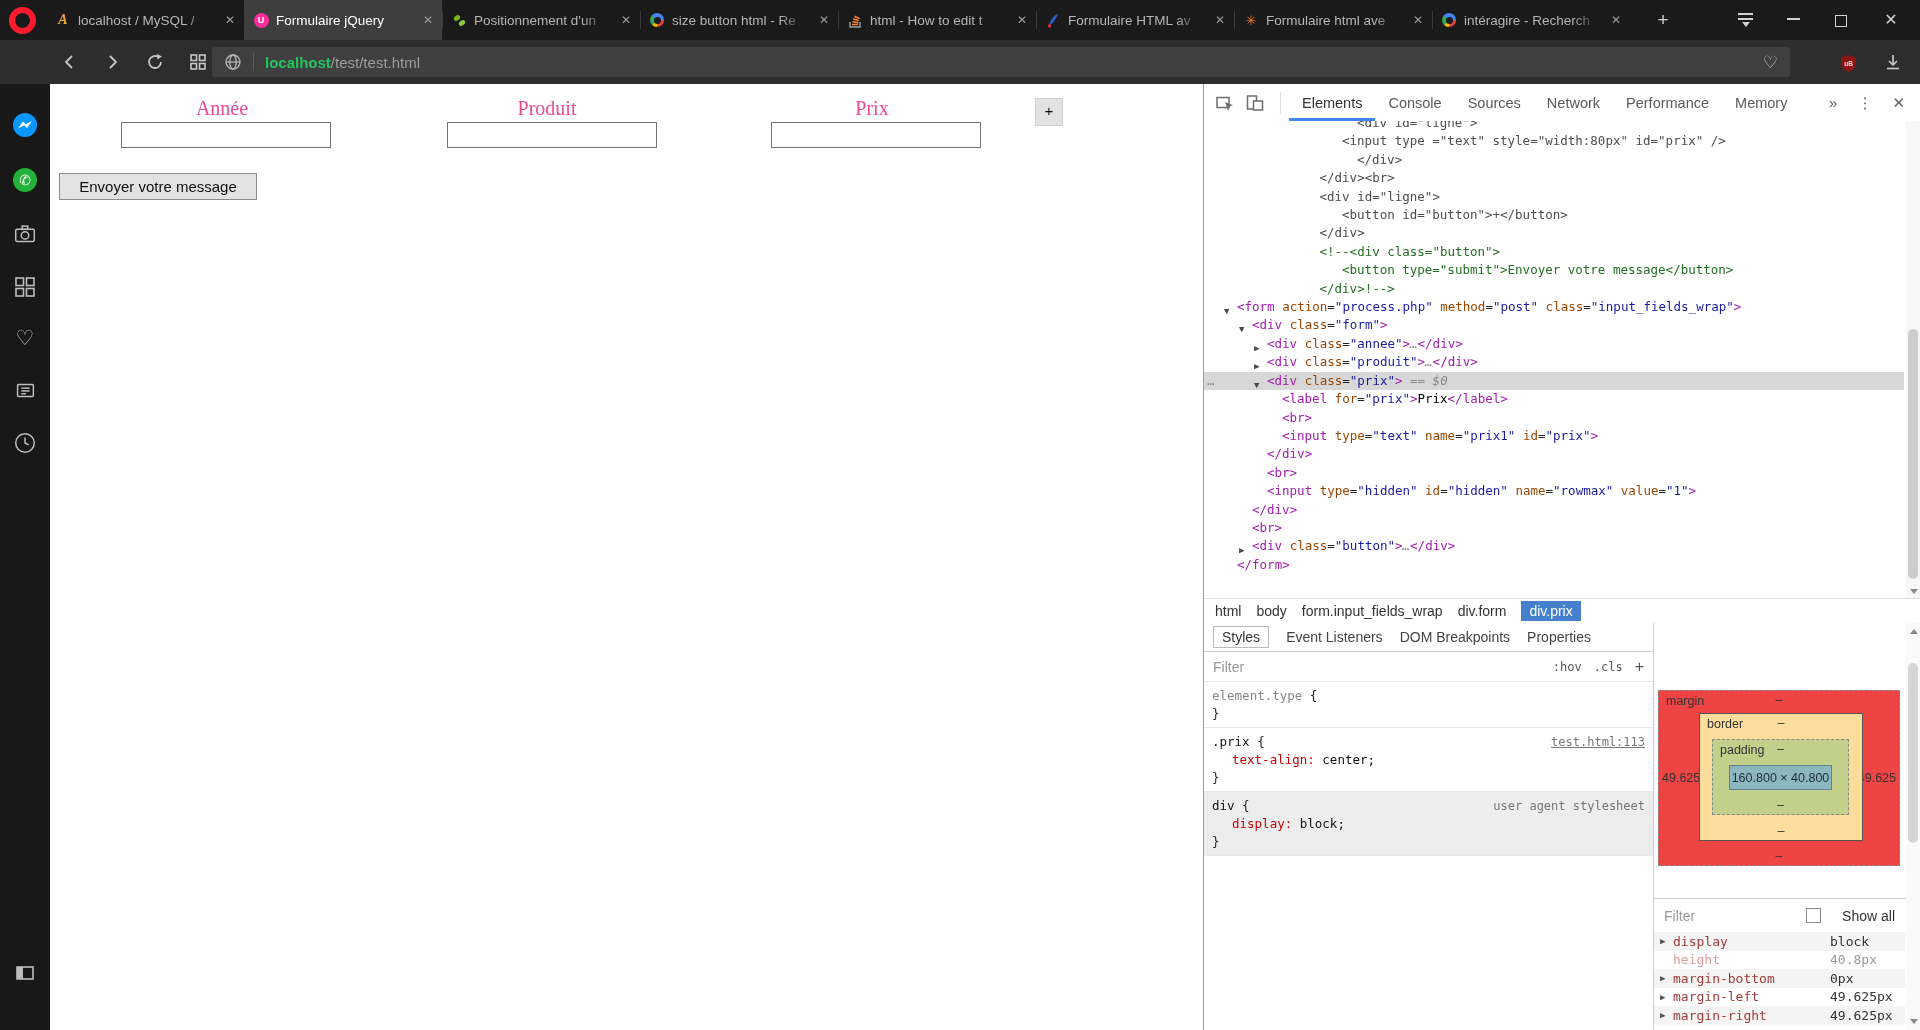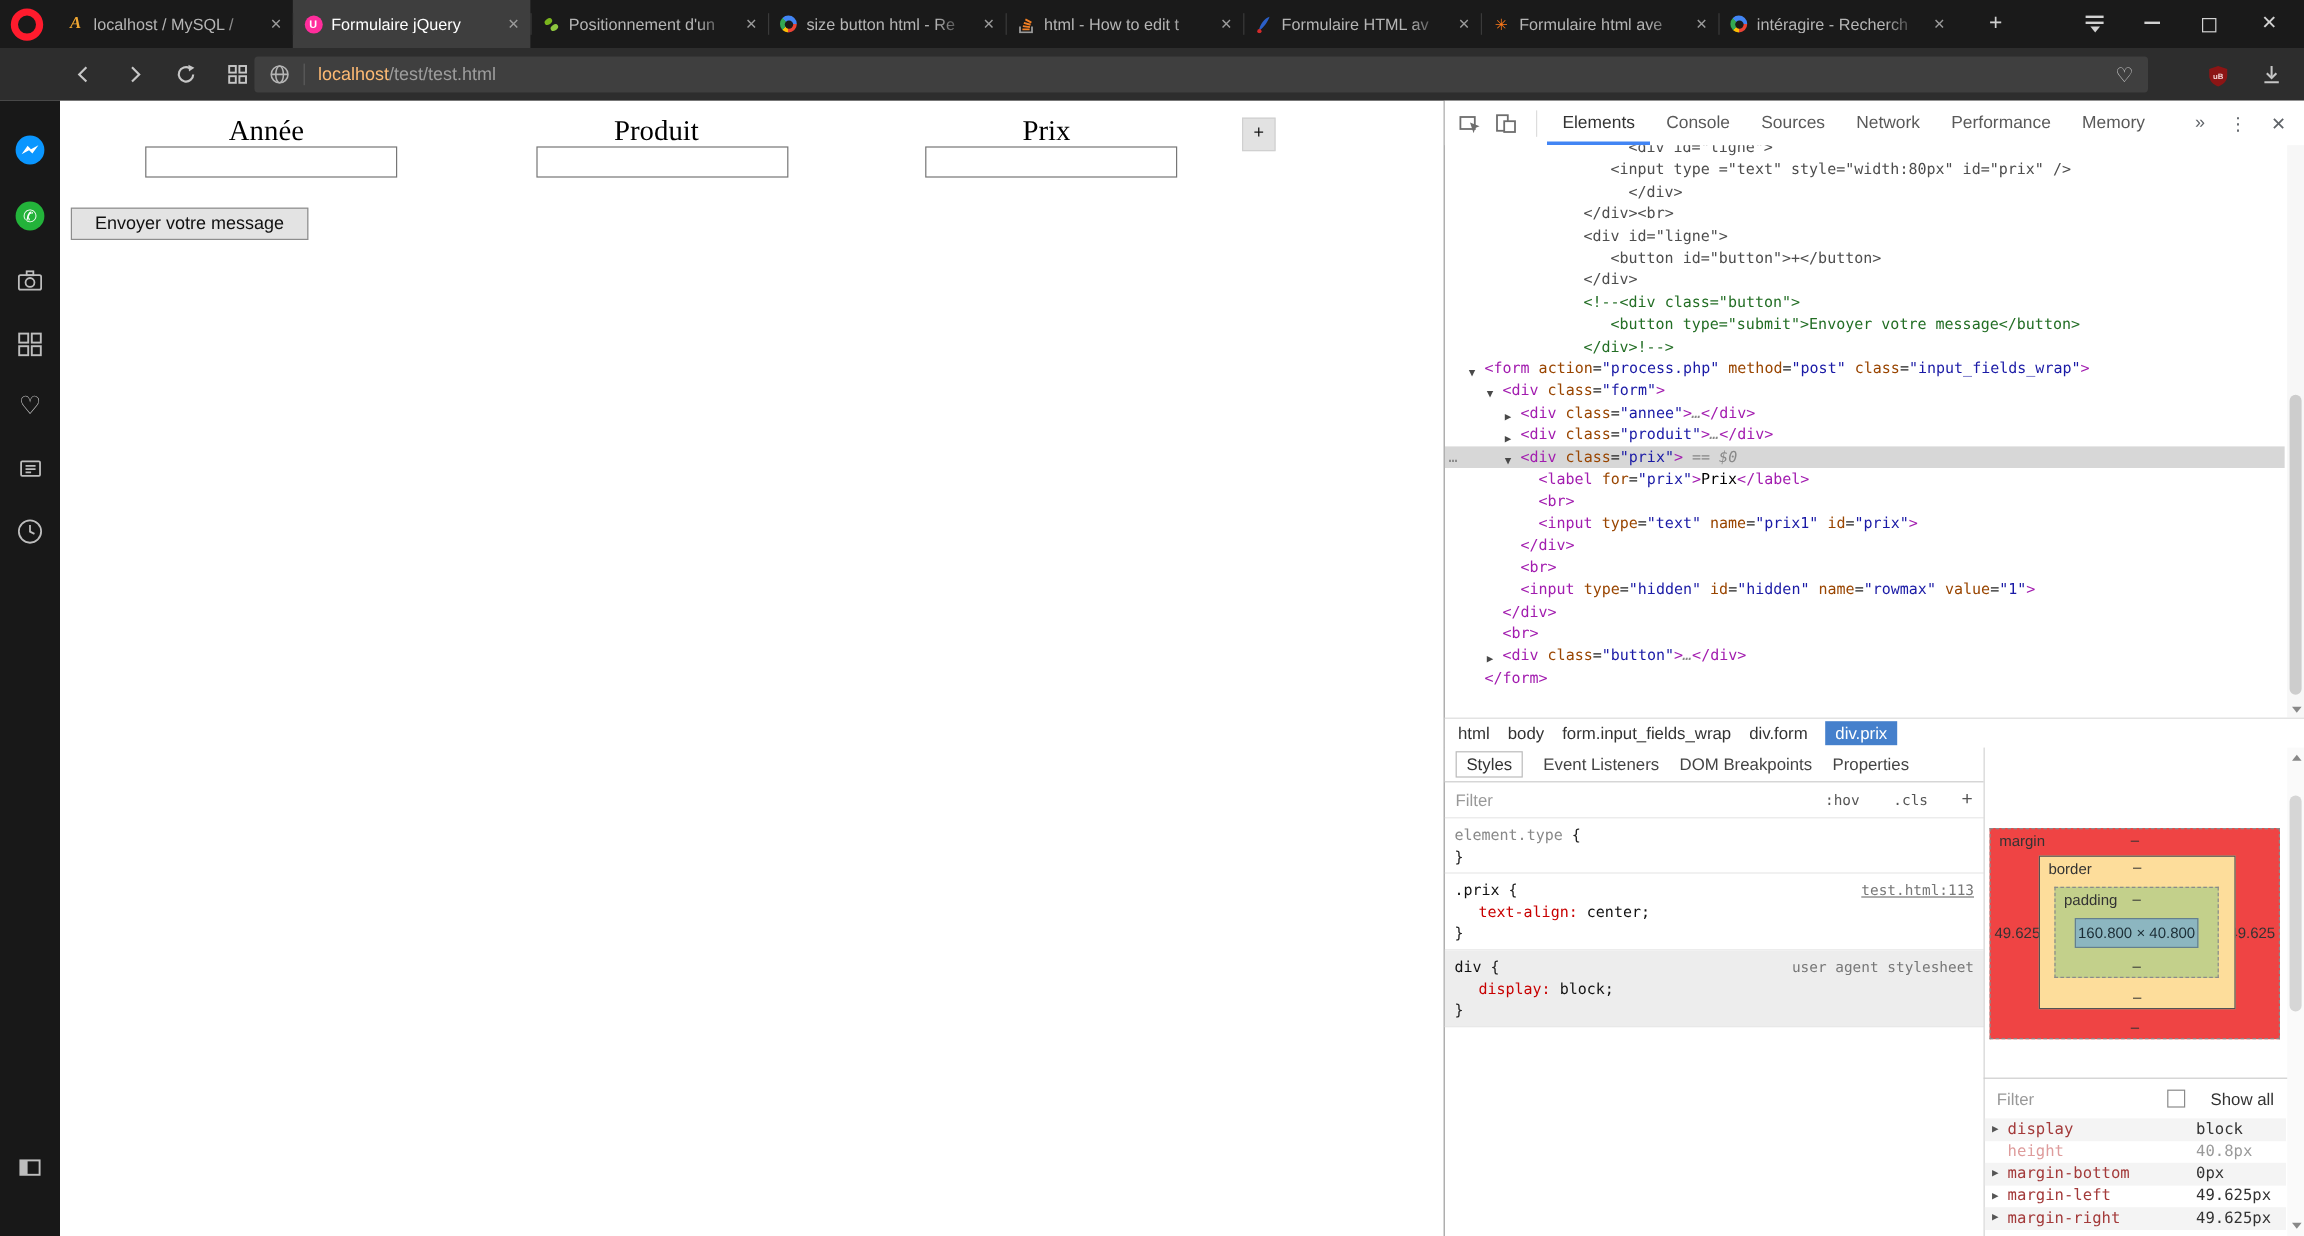--- a/index.html
+++ b/index.html
@@ -35,33 +35,33 @@
                   border-right:4px solid transparent;border-top:5px solid #d2d2d2;}
   .wc-min{width:13px;height:2px;background:#d2d2d2;}
   .wc-max{width:10px;height:10px;border:1.5px solid #d2d2d2;position:relative;background:#1a1a1a;margin-top:3px;margin-left:-3px;}
   .wc-max::before{content:"";position:absolute;left:2px;top:-5px;width:10px;height:10px;border:1.5px solid #d2d2d2;z-index:-1;}
   
   .toolbar{position:absolute;left:0;top:40px;width:1920px;height:44px;background:#2d2d2d;}
   .navbtn{position:absolute;top:8px;width:30px;height:28px;display:flex;align-items:center;justify-content:center;}
   .addr{position:absolute;left:212px;top:7px;width:1578px;height:30px;background:#3f3f3f;border-radius:3px;
         display:flex;align-items:center;font-size:15px;color:#eee;padding:0 12px;box-sizing:border-box;}
   .addr-div{width:1px;height:18px;background:#5c5c5c;margin:0 11px;}
-  .addr-host{color:#fdba74;font-weight:normal;}
+  .addr-host{color:#22c55e;font-weight:bold;}
   .addr-path{color:#9d9d9d;}
   .addr-heart{margin-left:auto;color:#c9c9c9;font-size:17px;}
   
   .sidebar{position:absolute;left:0;top:84px;width:50px;height:946px;background:#181818;}
   .si{position:absolute;left:11px;width:28px;height:28px;display:flex;align-items:center;justify-content:center;}
   .wa-circle{width:24px;height:24px;border-radius:50%;background:#23b33a;color:#fff;font-size:14px;
              display:flex;align-items:center;justify-content:center;}
   .heart-glyph{color:#bdbdbd;font-size:21px;}
   
   .page{position:absolute;left:50px;top:84px;width:1153px;height:946px;background:#fff;}
   .fld-label{position:absolute;top:13px;transform:translateX(-50%);font-family:"Liberation Serif",serif;
-             font-size:24px;color:#000000;}
+             font-size:20px;color:#ec4899;}
   .fld-input{position:absolute;top:38px;width:200px;height:24px;border:1px solid #767676;background:#fff;
              font-size:14px;padding:0 4px;}
   .plus-btn{position:absolute;left:985px;top:14px;width:26px;height:26px;background:#e2e2e2;
             border:1px solid #d0d0d0;font-size:15px;color:#111;text-align:center;line-height:24px;}
   .submit-btn{position:absolute;left:9px;top:89px;width:198px;height:27px;background:#e3e3e3;
               border:1px solid #8d8d8d;font-size:15px;color:#111;font-family:"Liberation Sans",sans-serif;}
   
   .devtools{position:absolute;left:1203px;top:84px;width:717px;height:946px;background:#fff;
             border-left:1px solid #9b9b9b;box-sizing:border-box;font-size:14px;color:#333;}
   .dt-toolbar{position:absolute;left:0;top:0;width:716px;height:37px;display:flex;align-items:center;padding-left:8px;box-sizing:border-box;background:#fff;}
@@ -88,21 +88,21 @@
   .dt-crumbs{position:absolute;left:0;top:514px;width:716px;height:25px;border-top:1px solid #ddd;background:#fff;
              display:flex;align-items:center;gap:15px;padding-left:11px;box-sizing:border-box;font-size:14px;color:#333;}
   .crumb.active{background:#4580cc;color:#fff;padding:2px 8px;}
   
   .sp-tabs{position:absolute;left:0;top:539px;width:449px;height:29px;border-bottom:1px solid #ccc;background:#fff;
            display:flex;align-items:center;gap:17px;padding-left:9px;box-sizing:border-box;font-size:14px;color:#444;}
   .sp-tab.active{border:1px solid #bbb;padding:2px 8px;background:#fff;color:#333;}
   .sp-filter{position:absolute;left:0;top:568px;width:449px;height:30px;border-bottom:1px solid #e8e8e8;
              display:flex;align-items:center;padding:0 9px;box-sizing:border-box;}
   .sp-filter .ph{color:#999;font-size:14px;}
-  .sp-filter .right{margin-left:auto;display:flex;align-items:center;gap:28px;
+  .sp-filter .right{margin-left:auto;display:flex;align-items:center;gap:12px;
                     font-family:"DejaVu Sans Mono",monospace;font-size:12px;color:#555;}
   .sp-plus{font-size:16px;color:#555;font-family:"Liberation Sans",sans-serif;}
   .sp-rules{position:absolute;left:0;top:598px;width:449px;font-family:"DejaVu Sans Mono","Liberation Mono",monospace;
             font-size:12.5px;line-height:18px;color:#111;}
   .rule{padding:5px 8px 4px 8px;border-bottom:1px solid #e8e8e8;position:relative;}
   .rule.shaded{background:#ededed;}
   .rule .src{position:absolute;right:8px;top:5px;color:#777;font-size:12px;}
   .rule .src.link{text-decoration:underline;}
   .prop{padding-left:20px;}
   .prop .pname{color:#c80000;}

